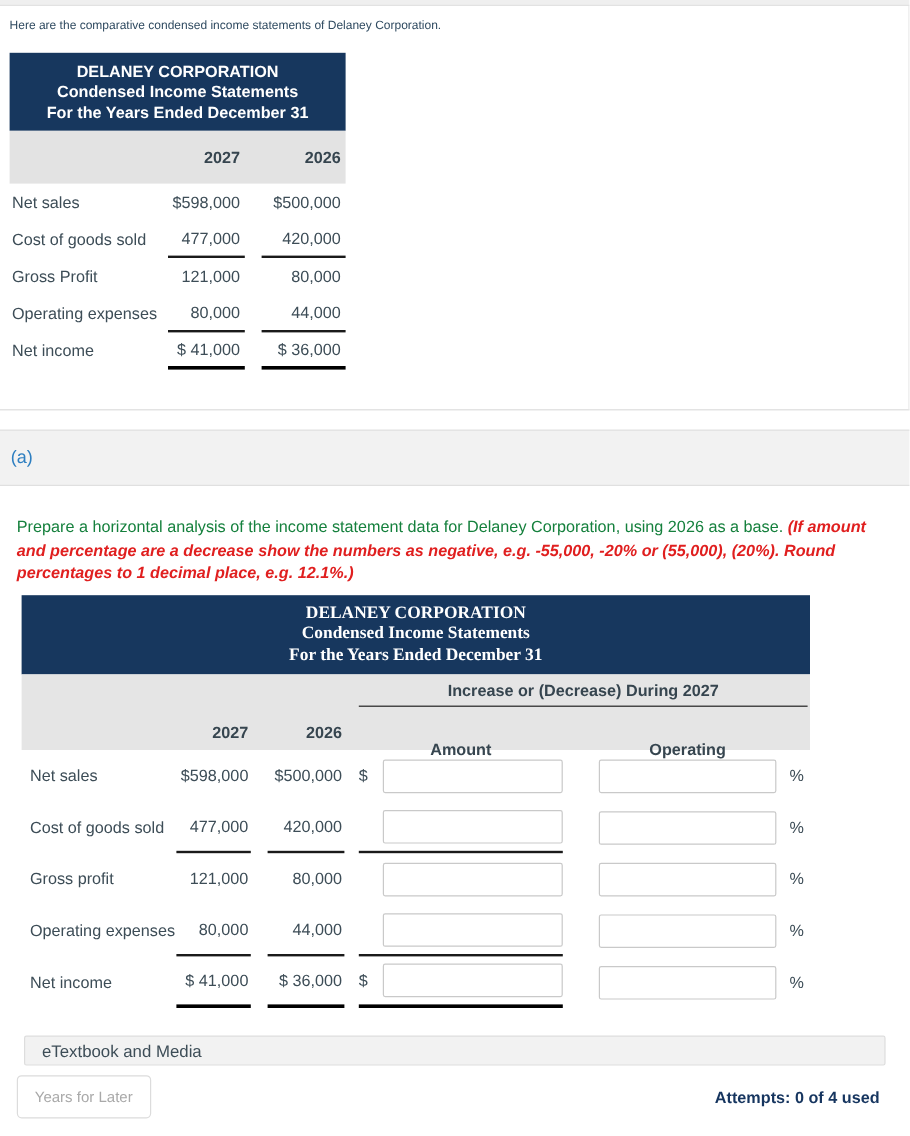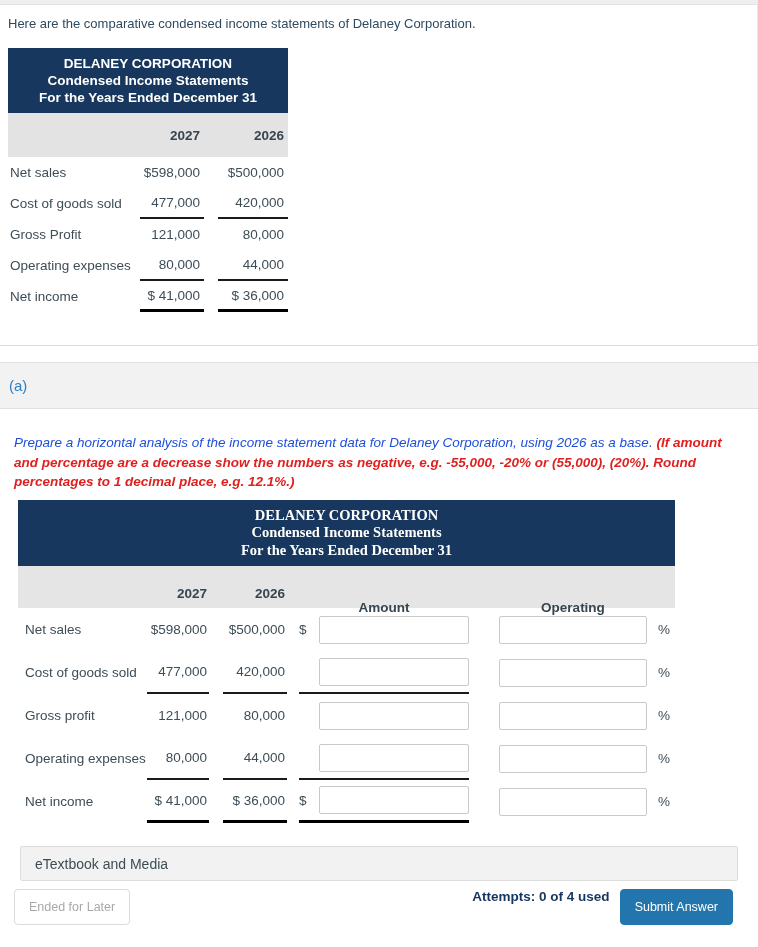--- a/index.html
+++ b/index.html
@@ -1,40 +1,40 @@
 <!DOCTYPE html>
 <html><head>
 <meta charset="utf-8">
 <style>
   * { margin:0; padding:0; box-sizing:border-box; }
   html,body { width:758px; background:#fff; font-family:"Liberation Sans", sans-serif; color:#3d4d57; }
   .top-strip { height:5px; background:#efefef; border-bottom:1px solid #e2e2e2; }
 
   
   .card1 { background:#fff; border-bottom:1px solid #ddd; border-right:1px solid #e6e6e6; padding:9px 8px 33px 8px; }
-  .intro { font-size:13px; color:#2f4a60; padding-top:2px; }
+  .intro { font-size:10px; color:#2f4a60; padding-top:2px; }
 
   .tbl-title { width:280px; background:#17375e; color:#fff; text-align:center; padding:7px 4px; margin-top:17px; }
   .tbl-title div { font-size:13.5px; font-weight:bold; line-height:17px; }
 
   .t1-head { width:280px; background:#e3e3e3; height:44px; display:grid; grid-template-columns:132px 64px 14px 70px; align-items:center; }
   .t1-head .yr { font-weight:bold; text-align:right; font-size:13.5px; color:#36454f; padding-right:4px; }
   .t1-row { width:280px; height:31px; display:grid; grid-template-columns:132px 64px 14px 70px; align-items:center; font-size:13.5px; }
   .t1-row .lbl { padding-left:2px; }
   .t1-row .val { text-align:right; height:100%; display:flex; align-items:center; justify-content:flex-end; padding-right:4px; }
   .u-single .val { border-bottom:2px solid #1a1a1a; }
   .u-thick  .val { border-bottom:3px solid #000; }
 
   
   .section-bar { margin-top:16px; height:47px; background:#f2f2f2; border-top:1px solid #e0e0e0; border-bottom:1px solid #e0e0e0; display:flex; align-items:center; padding-left:9px; }
   .section-label { color:#2e7fc1; font-size:15px; }
 
   .section-body { padding:24px 14px 0 14px; }
   .instruction { font-size:13.5px; line-height:19.5px; width:726px; }
-  .instr-main { color:#1d4ed8;font-style:italic; }
+  .instr-main { color:#15803d; }
   .instr-red { color:#e01f1f; font-weight:bold; font-style:italic; }
 
   
   .analysis { margin-top:8px; margin-left:4px; width:657px; }
   .tbl-title2 { width:657px; background:#17375e; color:#fff; text-align:center; padding:7px 4px; }
   .tbl-title2 div { font-family:"Liberation Serif", serif; font-size:14.5px; font-weight:bold; line-height:17.5px; }
 
   .t2-head { width:657px; background:#e5e5e5; padding:6px 0 0 7px; }
   .t2-head-row1 { display:grid; grid-template-columns:274px 374px; }
   .inc-hdr { font-weight:bold; font-size:13.5px; color:#36454f; text-align:center; padding-bottom:5px; border-bottom:1px solid #222; }
@@ -48,21 +48,21 @@
   .amount-wrap { height:100%; display:flex; align-items:center; }
   .dollar { width:20px; font-size:13.5px; }
   .pct-wrap { height:100%; display:flex; align-items:center; }
   .sign { text-align:center; font-size:13.5px; }
   .t2-row input { width:150px; height:28px; border:1px solid #c9c9c9; border-radius:2px; background:#fff; font-size:13.5px; padding:0 6px; font-family:"Liberation Sans", sans-serif; }
   .pct-wrap input { width:148px; }
   .t2u-single .val, .t2u-single .amount-wrap { border-bottom:2px solid #1a1a1a; }
   .t2u-thick  .val, .t2u-thick  .amount-wrap { border-bottom:3px solid #000; }
 
   
-  .etextbook-bar { margin:23px 6px 0 6px; height:35px; background:#f2f2f2; border:1px solid #ddd; border-radius:2px; display:flex; align-items:center; padding-left:14px; font-size:14px; color:#3d4d57; cursor:pointer; }
+  .etextbook-bar { margin:23px 6px 0 6px; height:25px; background:#f2f2f2; border:1px solid #ddd; border-radius:2px; display:flex; align-items:center; padding-left:14px; font-size:14px; color:#3d4d57; cursor:pointer; }
   .footer-row { margin-top:8px; padding:0 0 6px 0; display:flex; align-items:center; justify-content:space-between; }
   .save-btn { background:#fff; border:1px solid #dcdcdc; border-radius:4px; color:#a9a9a9; font-size:12.5px; padding:10px 14px; font-family:"Liberation Sans", sans-serif; cursor:pointer; }
   .footer-right { display:flex; align-items:flex-start; gap:10px; padding-right:11px; }
   .attempts { font-weight:bold; font-size:13.5px; color:#16355f; }
   .submit-btn { background:#2276ad; border:1px solid #2276ad; border-radius:4px; color:#fff; font-size:12.5px; padding:10px 14px; font-family:"Liberation Sans", sans-serif; cursor:pointer; }
 </style>
 </head>
 <body>
 
 <div class="top-strip"></div>
@@ -127,20 +127,24 @@
   </p>
 
   <div class="analysis">
     <div class="tbl-title2">
       <div>DELANEY CORPORATION</div>
       <div>Condensed Income Statements</div>
       <div>For the Years Ended December 31</div>
     </div>
 
     <div class="t2-head">
+      <div class="t2-head-row1">
+        <div></div>
+        <div class="inc-hdr">Increase or (Decrease) During 2027</div>
+      </div>
       <div class="t2-head-row2">
         <div></div>
         <div class="yr">2027</div>
         <div></div>
         <div class="yr">2026</div>
         <div></div>
         <div class="ctr">Amount</div>
         <div></div>
         <div class="ctr">Operating</div>
         <div></div>
@@ -239,19 +243,18 @@
         <div class="sign">%</div>
       </div>
     </div>
   </div>
 
   <div class="etextbook-bar">
     <span>eTextbook and Media</span>
   </div>
 
   <div class="footer-row">
-    <button class="save-btn">Ended for Later</button>
+    <button class="save-btn">Years for Later</button>
     <div class="footer-right">
       <span class="attempts">Attempts: 0 of 4 used</span>
-      <button class="submit-btn">Submit Answer</button>
     </div>
   </div>
 </div>
 
 </body></html>

